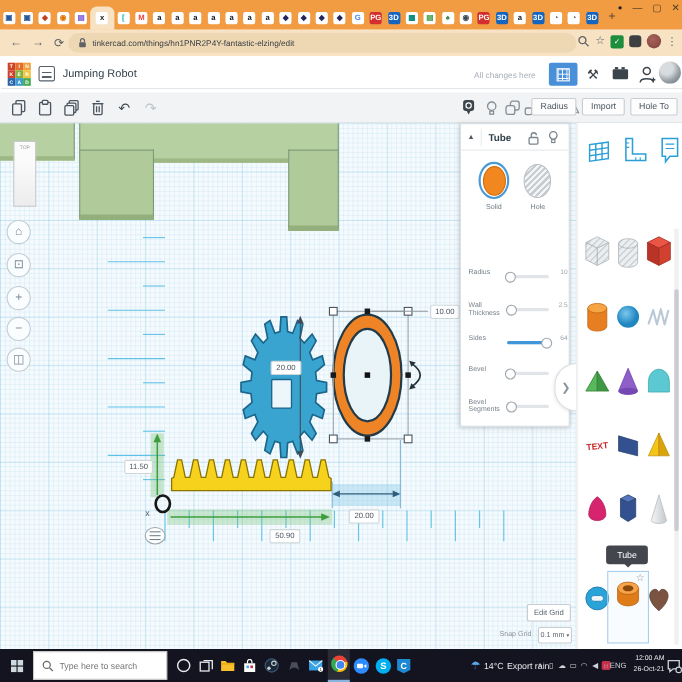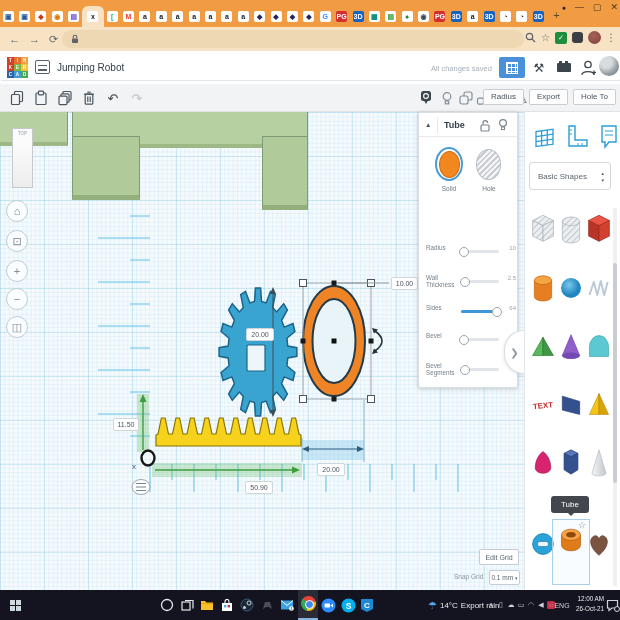--- a/index.html
+++ b/index.html
@@ -230,20 +230,21 @@
 
   <div id="addressbar">
     <span class="navg">←</span>
     <span class="navg">→</span>
     <span class="navg">⟳</span>
     <div id="urlpill">
       <svg width="10" height="10" viewBox="0 0 10 10" style="margin:0 4px 0 8px">
           <rect x="2" y="4.5" width="6" height="4.5" rx="1" fill="#5f6368"></rect>
           <path d="M3.2,4.5 V3 a1.8,1.8 0 0 1 3.6,0 V4.5" fill="none" stroke="#5f6368" stroke-width="1.1"></path>
         </svg>
+      <span>tinkercad.com/things/hn1PNR2P4Y-fantastic-elzing/edit</span>
     </div>
     <div id="addr-right">
       <svg width="11" height="11" viewBox="0 0 11 11">
           <circle cx="4.5" cy="4.5" r="3.2" fill="none" stroke="#5f6368" stroke-width="1.2"></circle>
           <line x1="7" y1="7" x2="10" y2="10" stroke="#5f6368" stroke-width="1.2"></line>
         </svg>
       <span style="font-size:10px;color:#5f6368;line-height:1">☆</span>
       <span style="width:12px;height:12px;background:#1e8e3e;border-radius:2px;color:#fff;font-size:7px;display:flex;align-items:center;justify-content:center">✓</span>
       <span style="width:11px;height:11px;background:#3c4043;border-radius:3px"></span>
       <span style="width:13px;height:13px;border-radius:50%;background:radial-gradient(circle at 40% 35%,#a8625a,#7c4038)"></span>
@@ -258,21 +259,21 @@
         <span style="background: rgb(240, 160, 60);">N</span>
         <span style="background: rgb(207, 63, 47);">K</span>
         <span style="background: rgb(127, 181, 62);">E</span>
         <span style="background: rgb(242, 195, 60);">R</span>
         <span style="background: rgb(44, 99, 168);">C</span>
         <span style="background: rgb(63, 154, 210);">A</span>
         <span style="background: rgb(70, 170, 82);">D</span>
       </div>
     <span id="menu-ic"></span>
     <span id="doctitle">Jumping Robot</span>
-    <span id="savestatus">All changes saved</span>
+    <span id="savestatus">All changes here</span>
     <div id="blocksbtn">
         <i></i>
       </div>
     <div class="hdrbtn" style="left:527px">
         <span style="font-size:12px;color:#3c444b">⚒</span>
       </div>
     <div class="hdrbtn" style="left:552px">
       <span style="position:relative;width:14px;height:9px;background:#3c444b;border-radius:1px;display:block">
         <span style="position:absolute;left:2px;top:-2px;width:3px;height:2px;background:#3c444b"></span>
         <span style="position:absolute;left:8px;top:-2px;width:3px;height:2px;background:#3c444b"></span>
@@ -382,21 +383,21 @@
             <svg width="16" height="16" viewBox="0 0 16 16">
               <polygon points="2,12.5 6.2,4 6.2,12.5" fill="#848f97"></polygon>
               <polygon points="14,12.5 9.8,4 9.8,12.5" fill="none" stroke="#848f97" stroke-width="1.1"></polygon>
               <line x1="8" y1="2" x2="8" y2="14.5" stroke="#848f97" stroke-width="1" stroke-dasharray="2,1.4"></line>
             </svg>
           </span>
         </span>
       </div>
     <div id="actionbtns">
       <button class="actbtn">Radius</button>
-      <button class="actbtn">Export</button>
+      <button class="actbtn">Import</button>
       <button class="actbtn">Hole To</button>
     </div>
   </div>
 
   <div id="canvas">
     <div class="slab" style="left:0;top:0;width:68px;height:34px;border-top:none;border-left:none;border-bottom:4px solid #9db884"></div>
     <div class="slab" style="left:72px;top:0;width:236px;height:36px;border-top:none;border-bottom:4px solid #9db884"></div>
     <div class="slab" style="left:72px;top:24px;width:68px;height:64px;background:#b0ca9a;border-bottom:5px solid #93af7c"></div>
     <div class="slab" style="left:262px;top:24px;width:46px;height:74px;background:#b0ca9a;border-bottom:5px solid #93af7c"></div>
     <div id="viewcube"><span>TOP</span></div>
@@ -589,24 +590,20 @@
           <line x1="17" y1="19" x2="17" y2="22" stroke="#2a9fd8"></line>
         </svg>
     </div>
     <div class="sbtool" style="left:72px">
       <svg width="24" height="26" viewBox="0 0 24 26">
           <path d="M5,2 H19 V18 H12 L8,23 V18 H5 Z" fill="none" stroke="#2a9fd8" stroke-width="1.4"></path>
           <line x1="8" y1="7" x2="16" y2="7" stroke="#2a9fd8"></line>
           <line x1="8" y1="11" x2="16" y2="11" stroke="#2a9fd8"></line>
         </svg>
     </div>
-    <div id="catdd">
-      <span class="cattext">Basic Shapes</span>
-      <span class="sortarr">▴<br>▾</span>
-    </div>
     <div id="tiles">
         <div class="tile" style="left: 5px; top: 100px;">
           <svg width="26" height="36" viewBox="0 0 30 40">
             <polygon points="15,3 27,9 15,15 3,9" fill="url(#hstripe)" stroke="#aab0b5" stroke-width=".8"></polygon>
             <polygon points="3,9 15,15 15,33 3,27" fill="url(#hstripe)" stroke="#aab0b5" stroke-width=".8"></polygon>
             <polygon points="27,9 15,15 15,33 27,27" fill="url(#hstripe)" stroke="#aab0b5" stroke-width=".8"></polygon>
           </svg>
         </div>
         <div class="tile" style="left: 33px; top: 100px;">
           <svg width="26" height="36" viewBox="0 0 30 40">
@@ -717,20 +714,27 @@
 
   <div id="taskbar">
     <div id="startbtn">
         <i>
           <span></span>
           <span></span>
           <span></span>
           <span></span>
         </i>
       </div>
+    <div id="tbsearch">
+      <svg width="11" height="11" viewBox="0 0 11 11" style="margin:0 5px 0 7px">
+          <circle cx="4.5" cy="4.5" r="3.2" fill="none" stroke="#666" stroke-width="1.1"></circle>
+          <line x1="7" y1="7" x2="10" y2="10" stroke="#666" stroke-width="1.1"></line>
+        </svg>
+      <input placeholder="Type here to search" style="">
+    </div>
     <div id="tbicons">
         <div class="tbico" style="left: 157px;">
           <span>
             <svg width="14" height="14" viewBox="0 0 14 14">
               <circle cx="7" cy="7" r="5.5" fill="none" stroke="#e8eaed" stroke-width="1.3"></circle>
             </svg>
           </span>
         </div>
         <div class="tbico" style="left: 177px;">
           <span>

